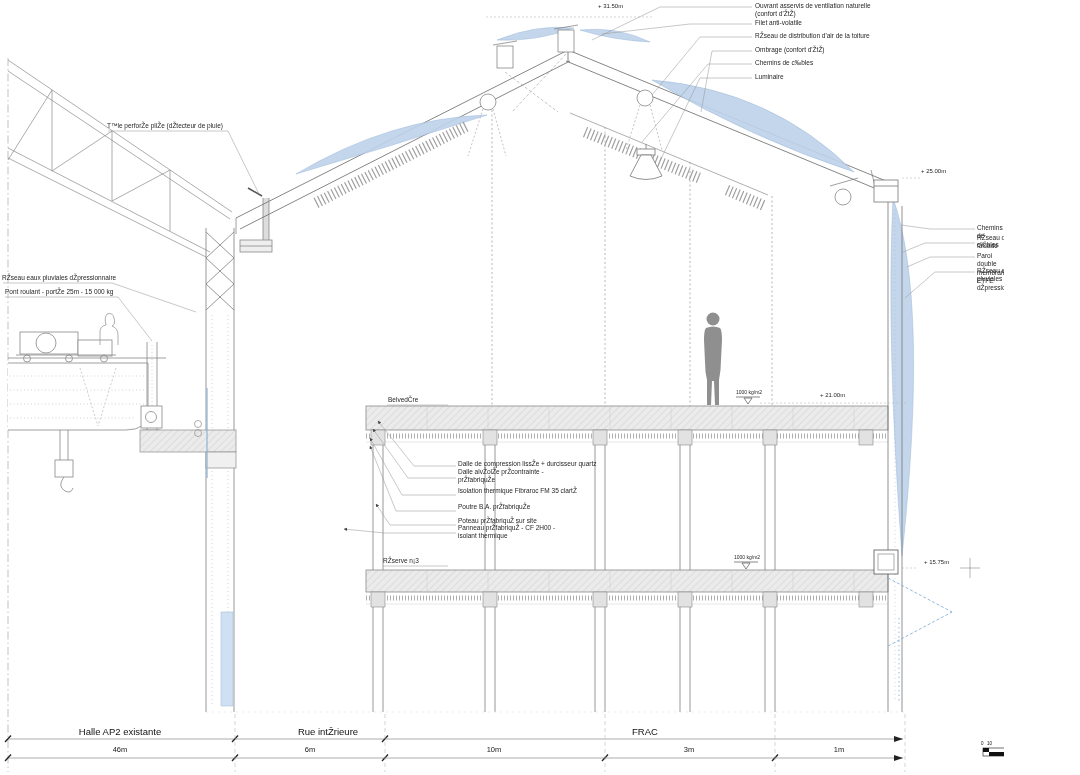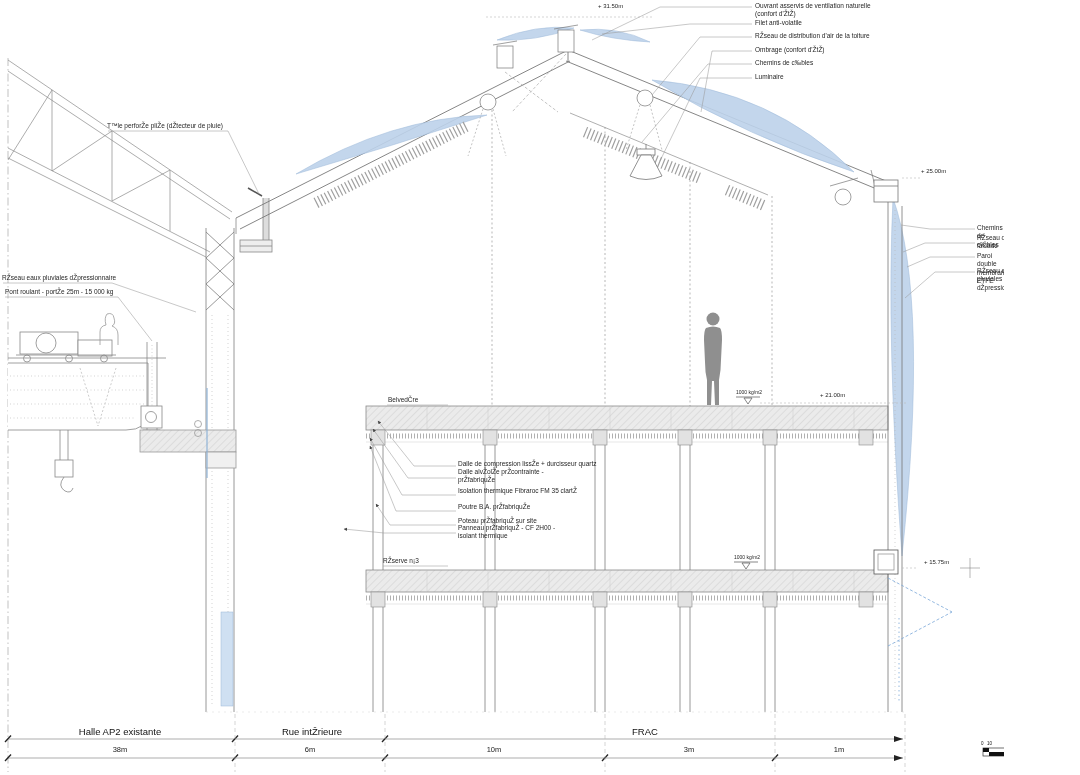--- a/index.html
+++ b/index.html
@@ -362,24 +362,24 @@
 
 <div class="lvl" style="left:598px;top:3px">+ 31.50m</div>
 <div class="lvl" style="left:921px;top:168px">+ 25.00m</div>
 <div class="lvl" style="left:820px;top:392px">+ 21.00m</div>
 <div class="lvl" style="left:924px;top:559px">+ 15.75m</div>
 
 <div class="load" style="left:736px;top:389px">1000 kg/m2</div>
 <div class="load" style="left:734px;top:554px">1000 kg/m2</div>
 
 <div class="zone" style="left:120px;top:726px">Halle AP2 existante</div>
-<div class="zone" style="left:312px;top:726px">Rue intŽrieure</div>
+<div class="zone" style="left:328px;top:726px">Rue intŽrieure</div>
 <div class="zone" style="left:645px;top:726px">FRAC</div>
 
-<div class="span" style="left:120px;top:745px">38m</div>
+<div class="span" style="left:120px;top:745px">46m</div>
 <div class="span" style="left:310px;top:745px">6m</div>
 <div class="span" style="left:494px;top:745px">10m</div>
 <div class="span" style="left:689px;top:745px">3m</div>
 <div class="span" style="left:839px;top:745px">1m</div>
 
 <div class="sctick" style="left:981px;top:741px">0</div>
 <div class="sctick" style="left:987px;top:741px">10</div>
 <div class="sctick" style="left:1008px;top:741px">50</div>
 <div class="sctick" style="left:1033px;top:741px">100</div>
 

